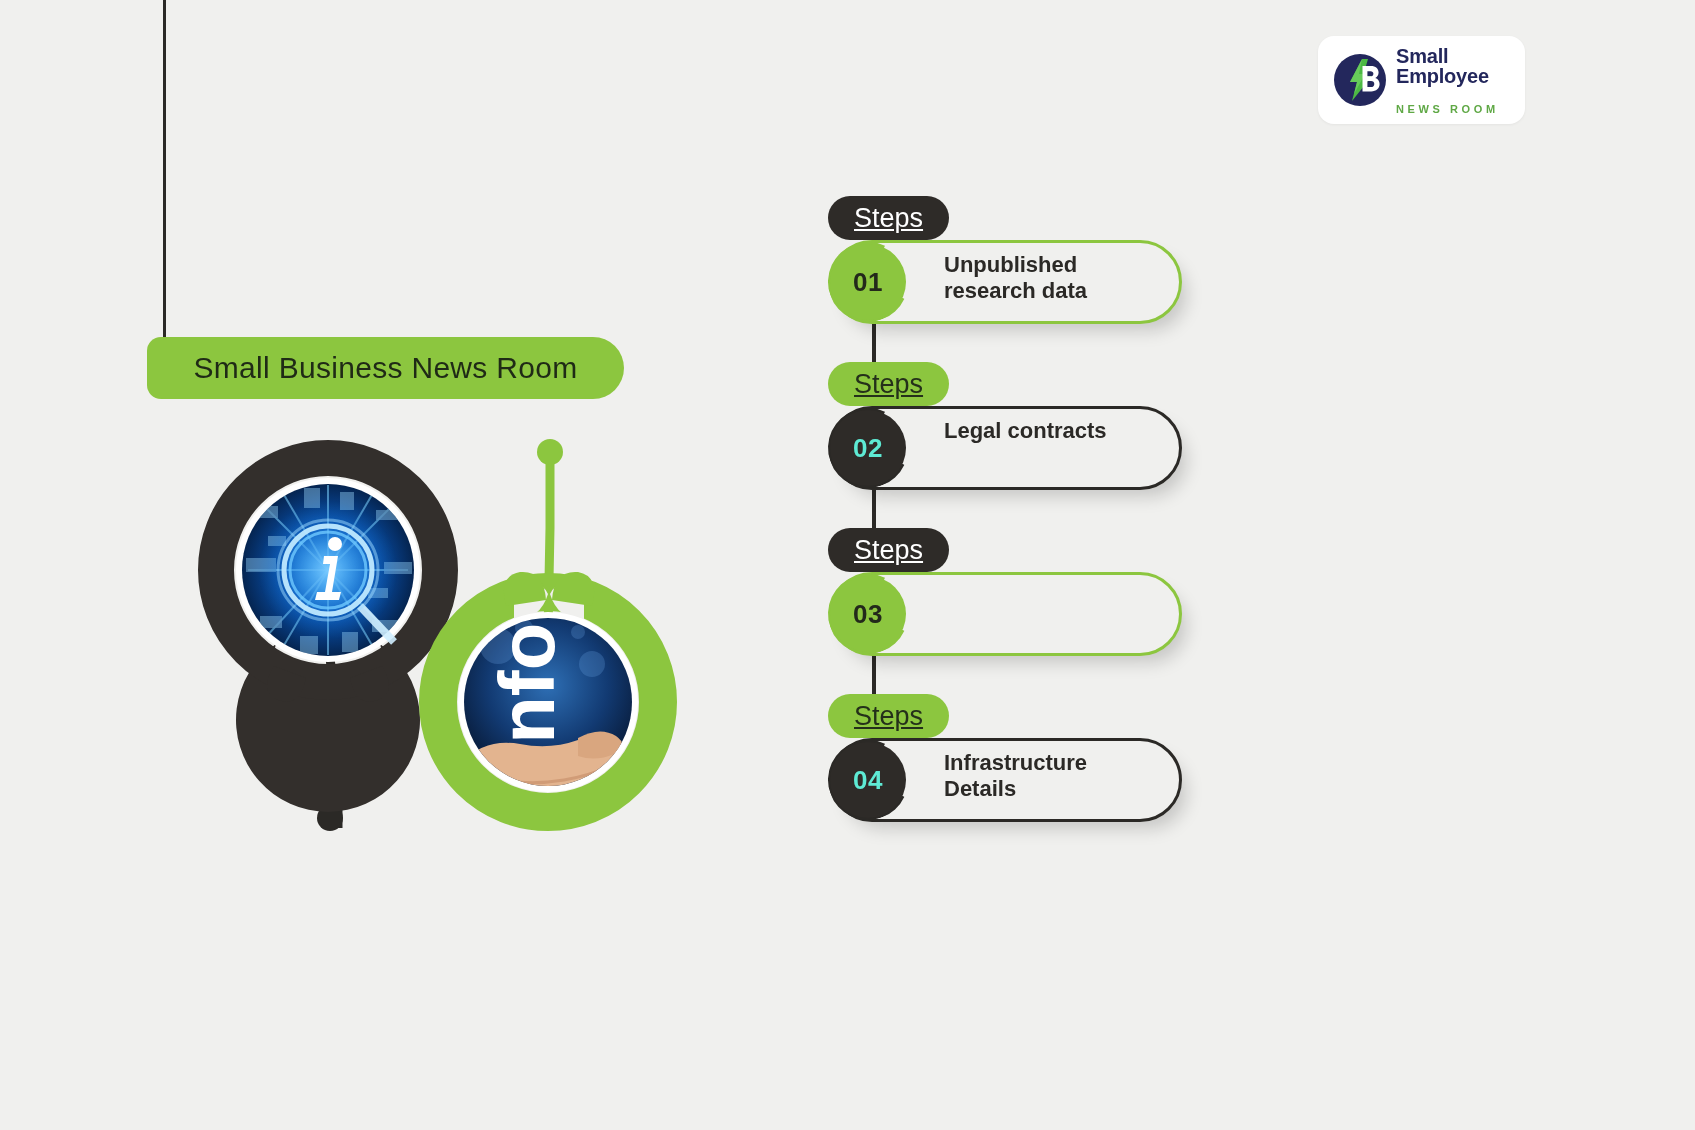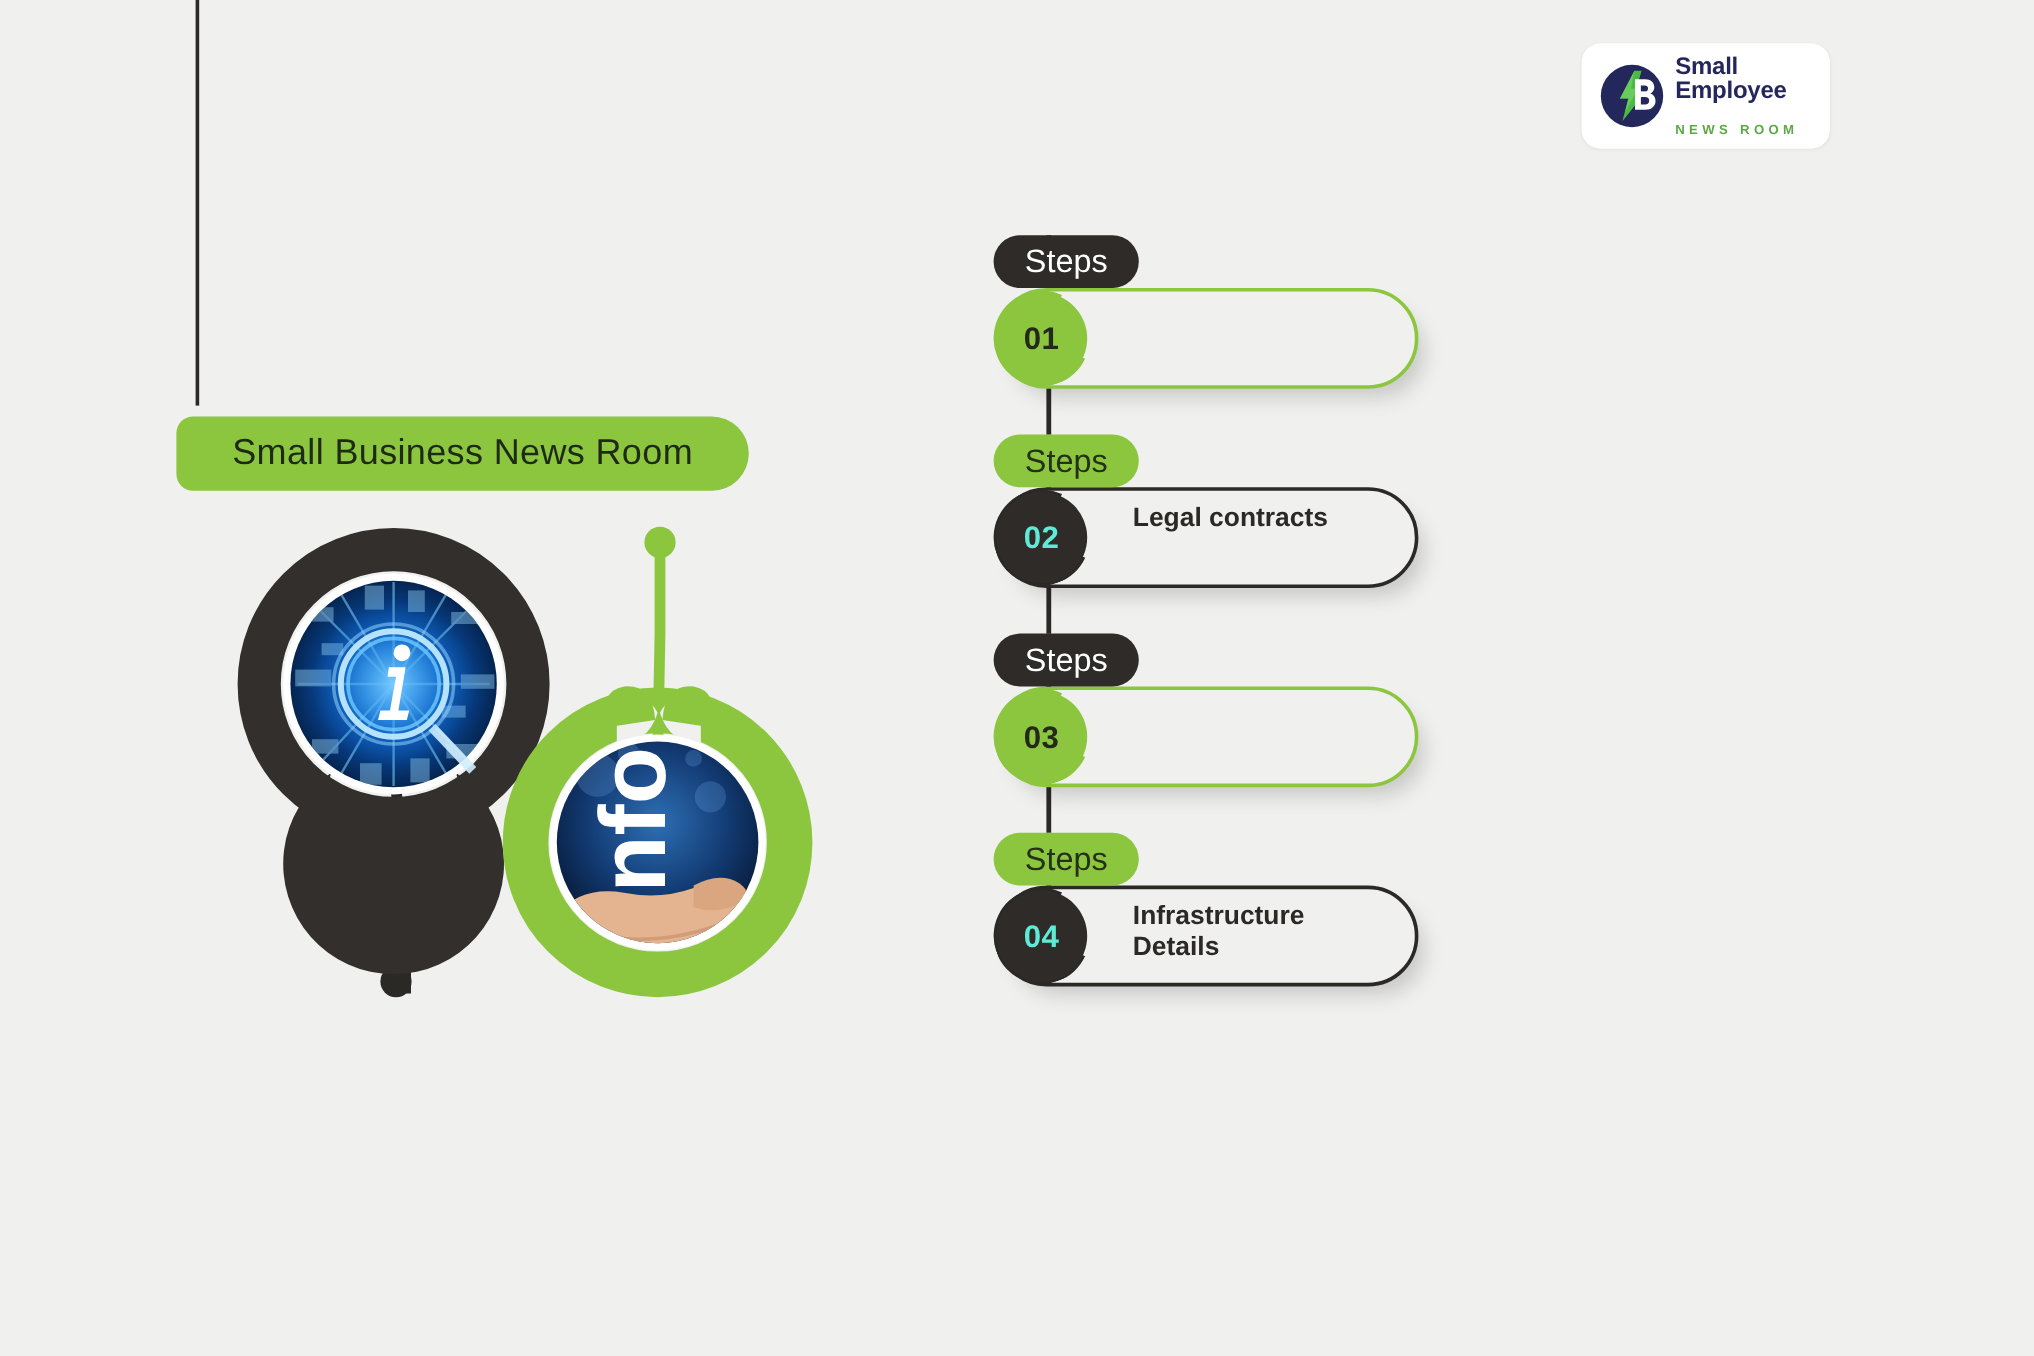--- a/index.html
+++ b/index.html
@@ -22,21 +22,21 @@
     position: absolute; left: 200px; top: 78px;
     width: 620px;
     font-size: 82px; line-height: 0.98;
     font-weight: 700; letter-spacing: -1.5px;
     color: #302d29;
   }
   .headline .l2 { display: block; }
 
   
   .brand-pill {
-    position: absolute; left: 147px; top: 347px;
+    position: absolute; left: 147px; top: 337px;
     width: 477px; height: 62px;
     background: #8cc63f;
     border-radius: 14px 31px 31px 14px;
     display: flex; align-items: center; justify-content: center;
   }
   .brand-pill span {
     font-size: 30px; color: #1f2a16; letter-spacing: .3px;
   }
 
   
@@ -65,20 +65,21 @@
     background: #2b2926;
   }
 
   .tag {
     position: absolute; left: 0; top: 0;
     height: 44px; padding: 0 26px;
     display: flex; align-items: center; justify-content: center;
     border-radius: 22px;
     font-size: 27px;
     z-index: 4;
+    text-decoration: underline;
   }
   .tag.dark  { background: #2e2b28; color: #ffffff; }
   .tag.green { background: #8cc63f; color: #24301a; }
 
   .capsule {
     position: absolute; left: 2px; top: 44px;
     width: 352px; height: 84px;
     border-radius: 42px;
     background: #f0f0ee;
     z-index: 2;
@@ -266,20 +267,21 @@
   </div>
 
   <div class="steps">
 
     <div class="step s1">
       <div class="connector"></div>
       <div class="capsule green"></div>
       <div class="num-ring green"></div>
       <div class="num green">01</div>
       <div class="tag dark">Steps</div>
+      <div class="step-label">Unpublished research data</div>
     </div>
 
     <div class="step s2">
       <div class="connector"></div>
       <div class="capsule dark"></div>
       <div class="num-ring dark"></div>
       <div class="num dark">02</div>
       <div class="tag green">Steps</div>
       <div class="step-label">Legal contracts</div>
     </div>

